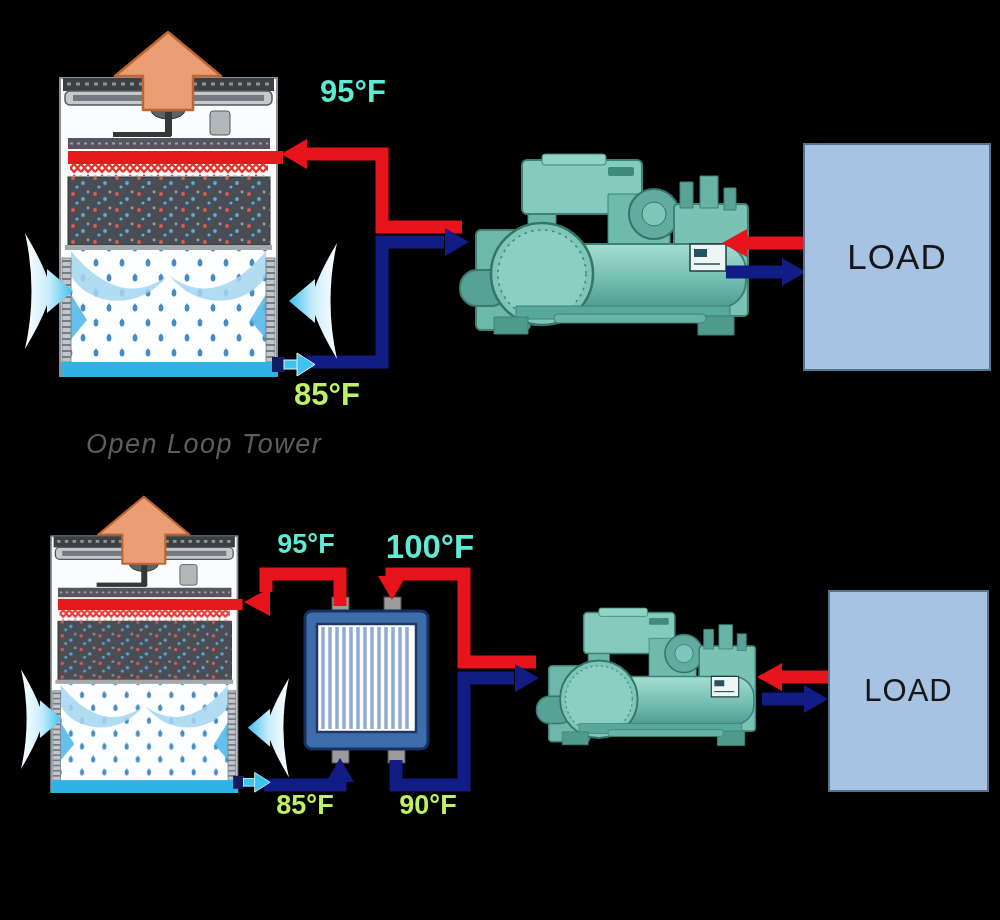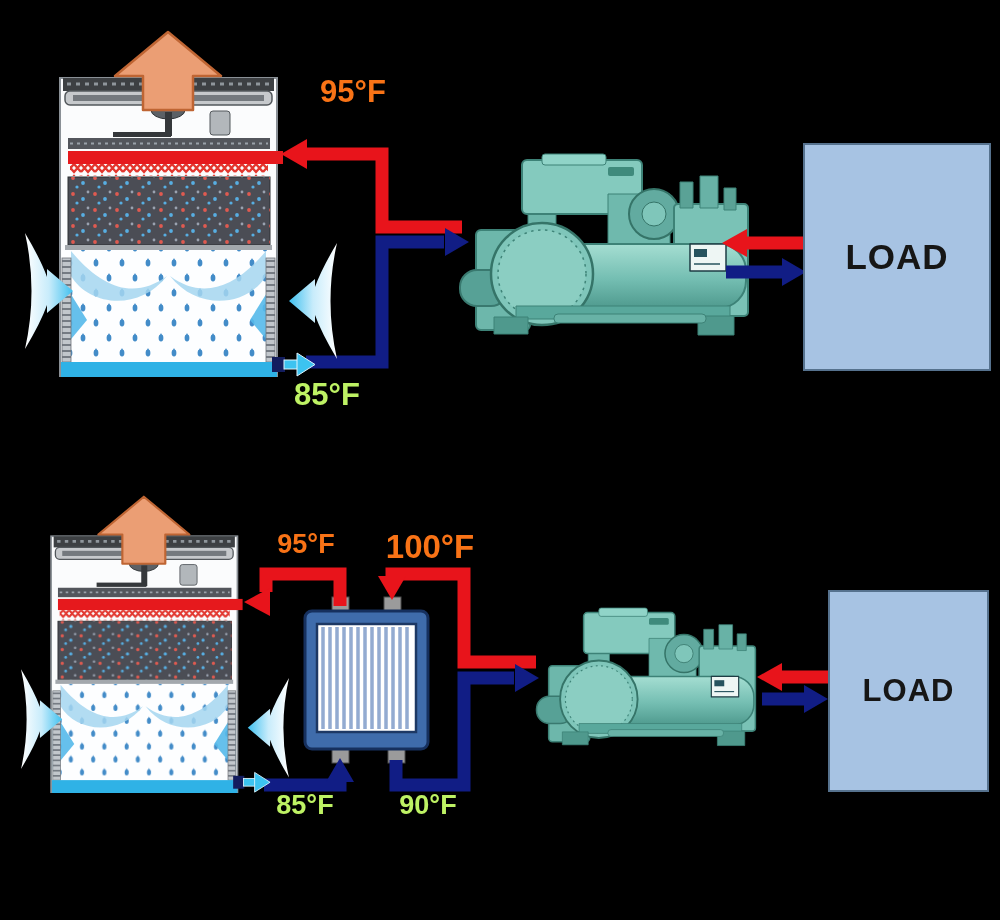--- a/index.html
+++ b/index.html
@@ -1,26 +1,26 @@
 <!DOCTYPE html>
 <html><head>
 <meta charset="utf-8">
 <style>
   html,body{margin:0;padding:0;background:#000;}
   #stage{position:relative;width:1000px;height:920px;background:#000;overflow:hidden;
          font-family:"Liberation Sans",sans-serif;}
   #gfx{position:absolute;left:0;top:0;}
   .label{position:absolute;font-weight:bold;text-align:center;line-height:1.05;}
-  .hot{color:#f97316;}
+  .hot{color:#5eead4;}
   .cold{color:#bef264;}
   .caption{position:absolute;color:#5a5e5d;font-style:italic;font-size:27px;
            letter-spacing:1.5px;white-space:nowrap;}
   .load-box{position:absolute;background:#a7c3e3;border:2px solid #56728e;
             display:flex;align-items:center;justify-content:center;
-            font-weight:bold;color:#161616;letter-spacing:1px;}
+            font-weight:normal;color:#161616;letter-spacing:1px;}
 </style>
 </head>
 <body>
 
 <div id="stage">
 
 <svg id="gfx" width="1000" height="920" viewBox="0 0 1000 920">
 <defs>
   <linearGradient id="airL" x1="0" y1="0" x2="1" y2="0">
     <stop offset="0" stop-color="#ffffff"></stop>
@@ -178,14 +178,15 @@
 </div>
 
 <div class="label hot" style="left:311px;top:76px;width:84px;font-size:31px">95°F</div>
 <div class="label cold" style="left:285px;top:379px;width:84px;font-size:31px">85°F</div>
 
 <div class="label hot" style="left:264px;top:530px;width:84px;font-size:27px">95°F</div>
 <div class="label hot" style="left:383px;top:530px;width:94px;font-size:33px">100°F</div>
 <div class="label cold" style="left:263px;top:791px;width:84px;font-size:27px">85°F</div>
 <div class="label cold" style="left:386px;top:791px;width:84px;font-size:27px">90°F</div>
 
+<div class="caption" style="left:86px;top:429px">Open Loop Tower</div>
 
 </div>
 
 </body></html>

